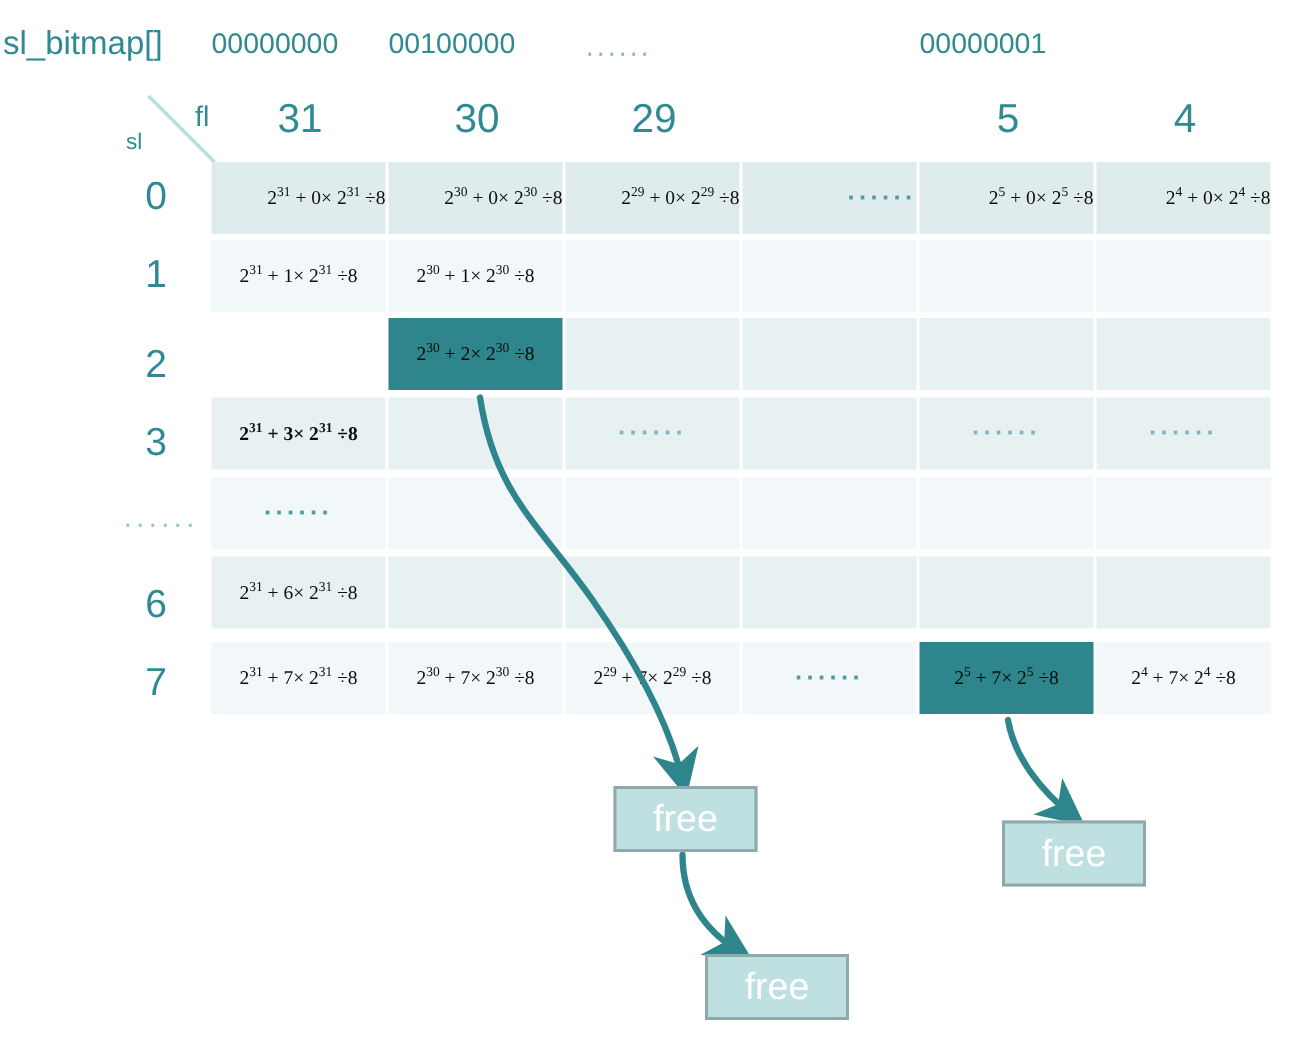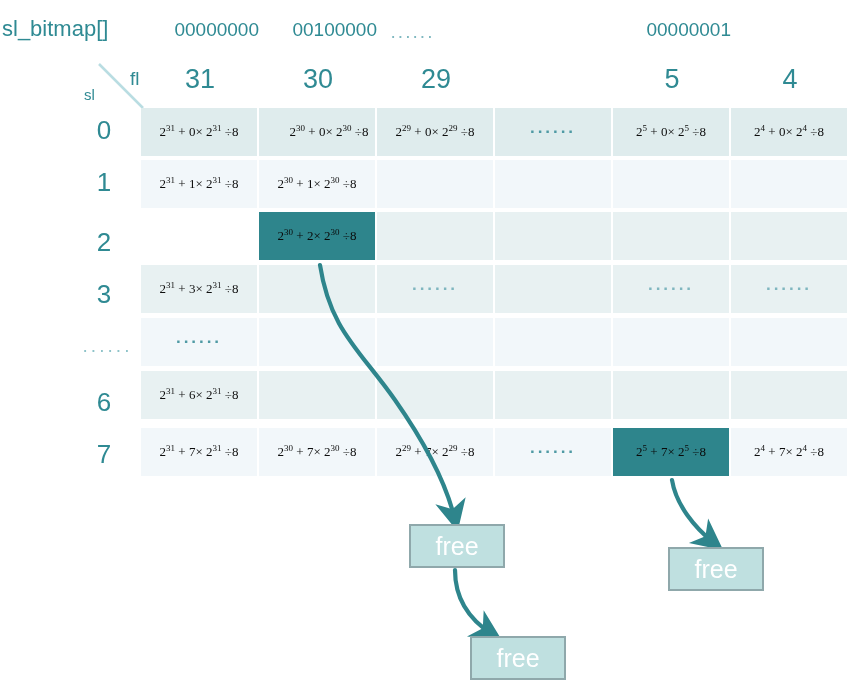--- a/index.html
+++ b/index.html
@@ -24,21 +24,21 @@
     font-size: 22px;
     color: #2f8a93;
     letter-spacing: 0px;
     white-space: nowrap;
   }
   .bitmap-word {
     position: absolute;
     top: 19px;
     font-size: 19px;
     color: #2f8a93;
-    text-align: right;
+    text-align: left;
     white-space: nowrap;
   }
   .bitmap-dots {
     position: absolute;
     top: 25px;
     font-size: 19px;
     letter-spacing: 1px;
     color: #7fb8c0;
     white-space: nowrap;
   }
@@ -115,21 +115,21 @@
     height: 48px;
     box-sizing: border-box;
     display: flex;
     align-items: center;
     justify-content: center;
     font-family: "Liberation Serif", serif;
     font-size: 13px;
     color: #0d0d0d;
     white-space: nowrap;
   }
-  .grid-cell.tint-a { background: #dfeced; }
+  .grid-cell.tint-a { background: #dfeced; justify-content: flex-end; }
   .grid-cell.tint-b { background: #e8f1f2; }
   .grid-cell.tint-c { background: #f2f7fa; }
   .grid-cell.sel {
     background: #2e858c;
     color: #0a0a0a;
   }
   .grid-cell.cell-dots {
     color: #7fb6bf;
     font-family: "Liberation Sans", sans-serif;
     font-size: 17px;
@@ -241,21 +241,21 @@
     <div class="grid-row" style="top: 104px;">
       <div class="grid-cell tint-b sel" style="left: 118px;">
         <span class="expr">2<sup>30</sup> + 2× 2<sup>30</sup> ÷8</span>
       </div>
       <div class="grid-cell tint-b" style="left: 236px;"></div>
       <div class="grid-cell tint-b" style="left: 354px;"></div>
       <div class="grid-cell tint-b" style="left: 472px;"></div>
       <div class="grid-cell tint-b" style="left: 590px;"></div>
     </div>
     <div class="grid-row" style="top: 157px;">
-      <div class="grid-cell tint-b" style="left: 0px;">
+      <div class="grid-cell tint-b" style="left: 0px; font-weight: bold;">
         <span class="expr">2<sup>31</sup> + 3× 2<sup>31</sup> ÷8</span>
       </div>
       <div class="grid-cell tint-b" style="left: 118px;"></div>
       <div class="grid-cell tint-b cell-dots" style="left: 236px;">······</div>
       <div class="grid-cell tint-b" style="left: 354px;"></div>
       <div class="grid-cell tint-b cell-dots" style="left: 472px;">······</div>
       <div class="grid-cell tint-b cell-dots" style="left: 590px;">······</div>
     </div>
     <div class="grid-row" style="top: 210px;">
       <div class="grid-cell tint-c cell-dots strong" style="left: 0px;">······</div>

